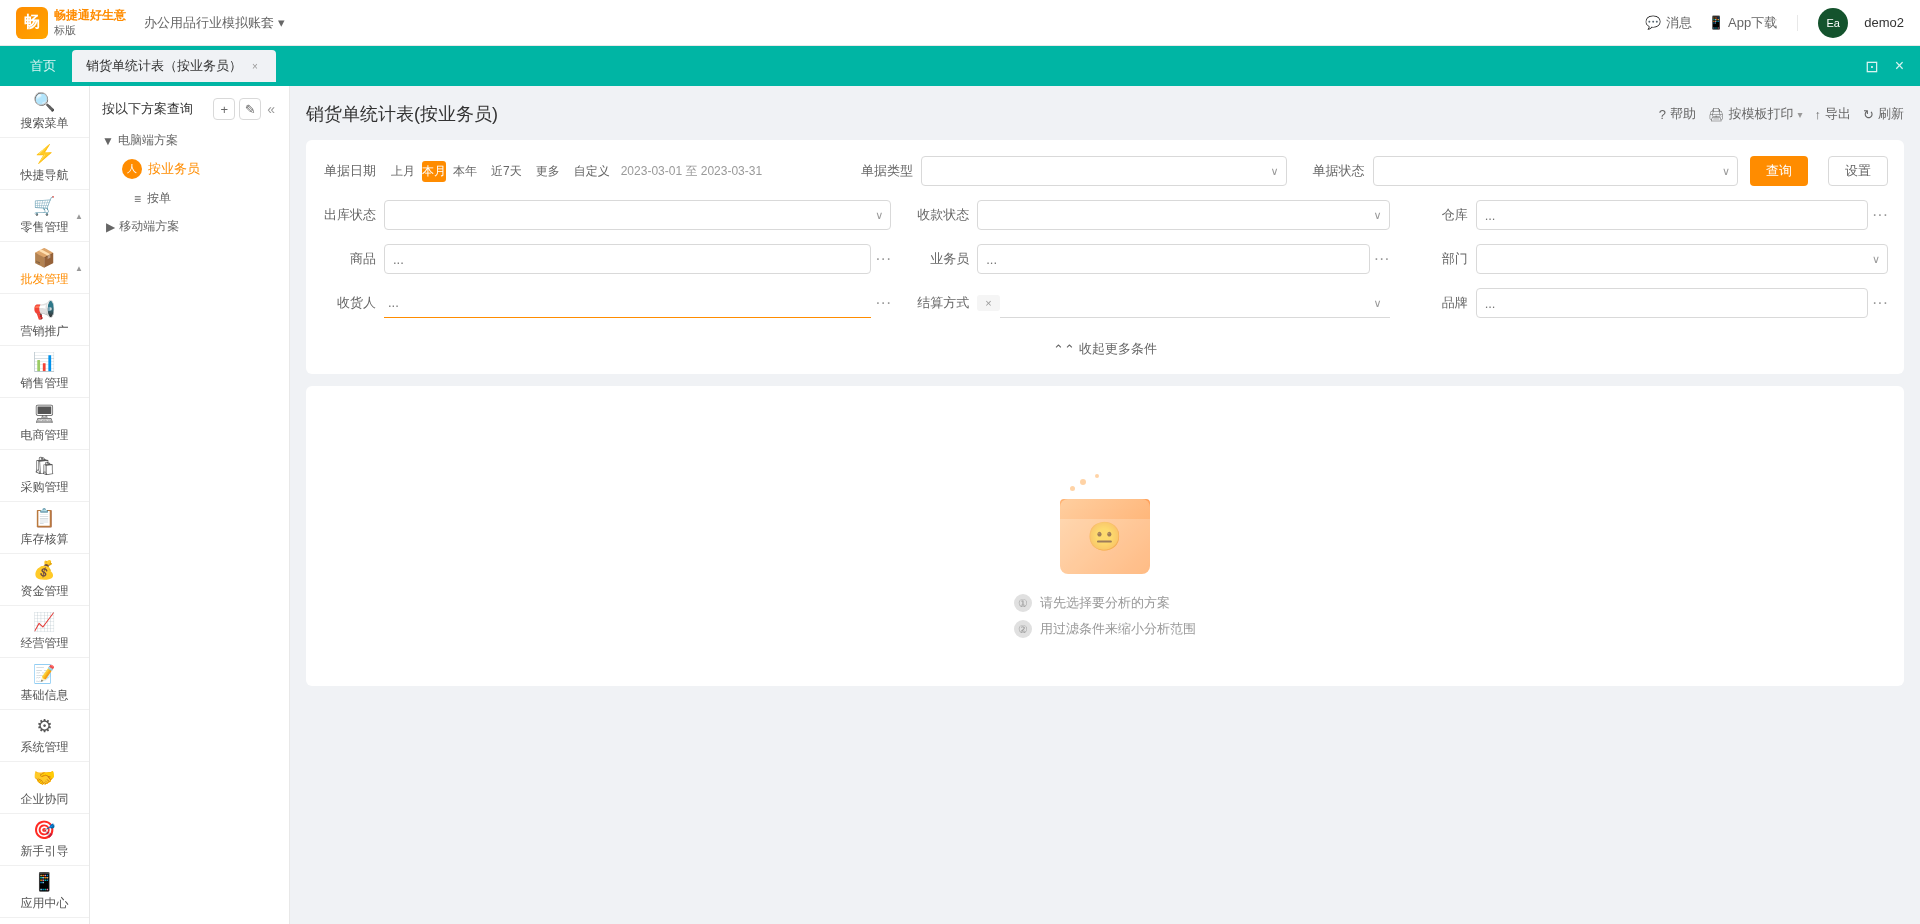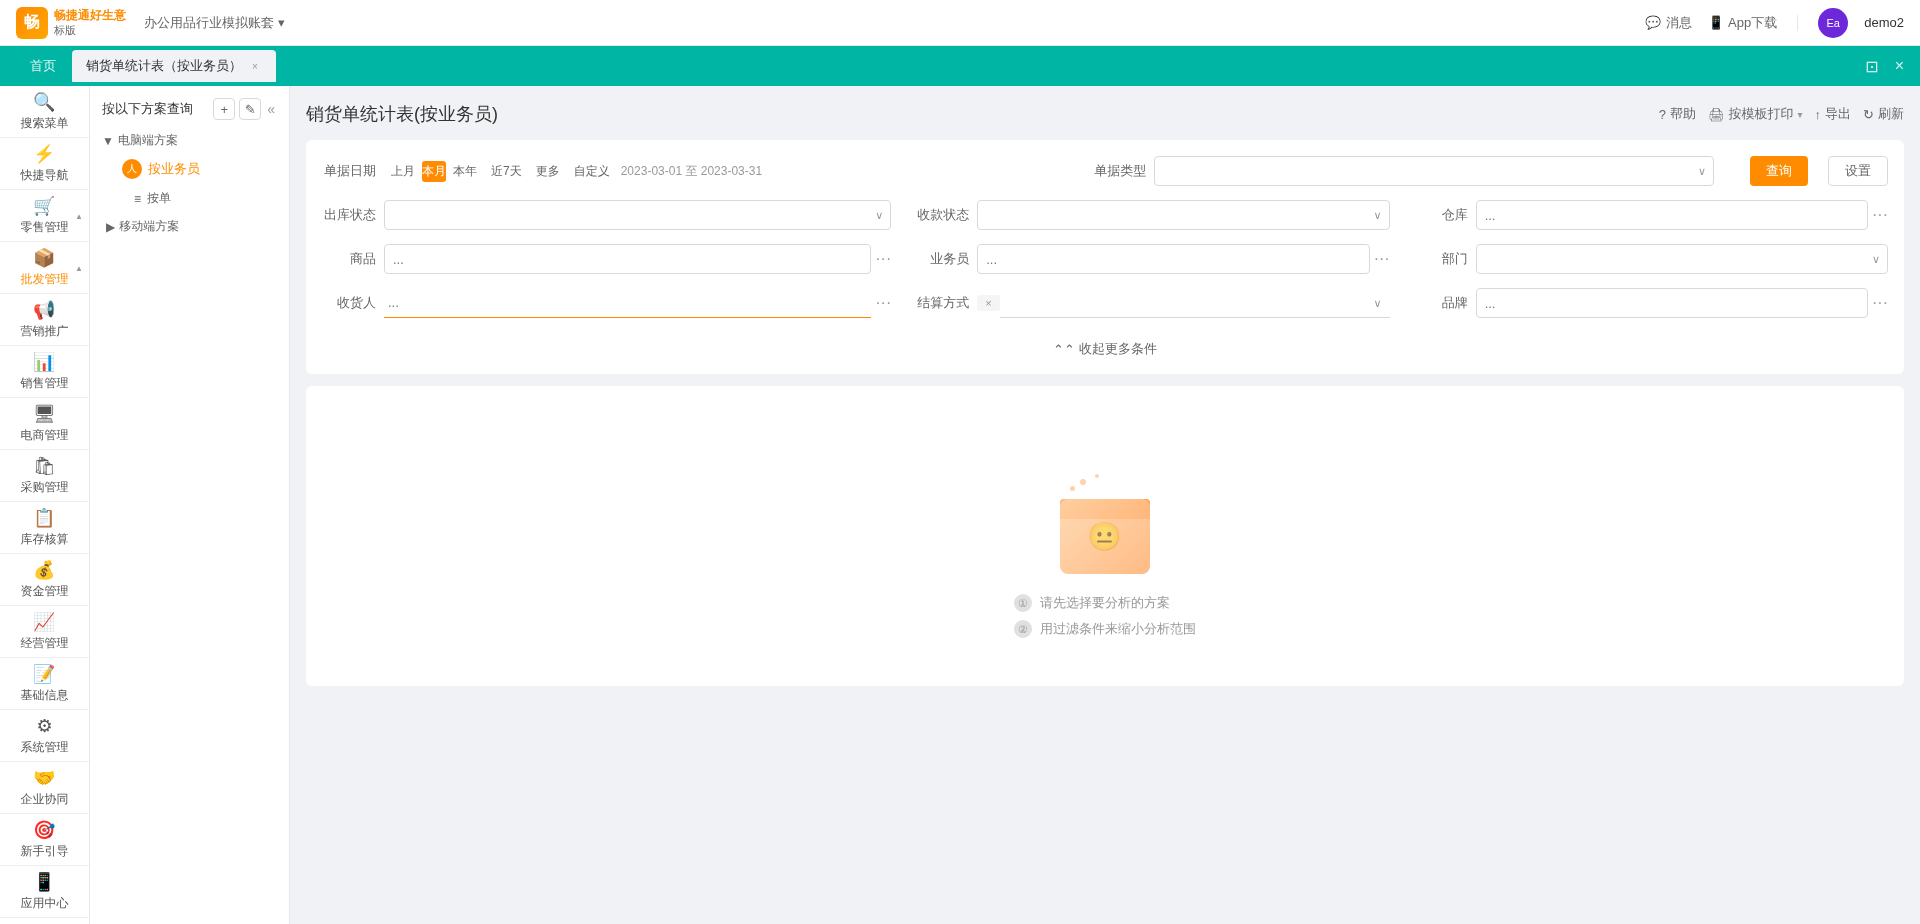--- a/index.html
+++ b/index.html
@@ -17,21 +17,21 @@
       flex-shrink: 0;
     }
     .top-nav-left { display: flex; align-items: center; gap: 10px; }
     .logo-area { display: flex; align-items: center; gap: 6px; }
     .logo-icon { width: 32px; height: 32px; background: linear-gradient(135deg, #ff8c00, #ffa500); border-radius: 6px; display: flex; align-items: center; justify-content: center; color: white; font-size: 16px; font-weight: bold; }
     .logo-text { font-size: 11px; color: #666; line-height: 1.3; }
     .logo-text .line1 { color: #ff8c00; font-weight: bold; font-size: 12px; }
     .breadcrumb-selector { display: flex; align-items: center; gap: 4px; color: #666; font-size: 13px; cursor: pointer; padding: 4px 8px; border-radius: 4px; }
     .top-nav-right { display: flex; align-items: center; gap: 16px; }
     .nav-action { display: flex; align-items: center; gap: 4px; color: #666; cursor: pointer; font-size: 13px; }
-    .user-avatar { width: 30px; height: 30px; border-radius: 50%; background: #6d28d9; display: flex; align-items: center; justify-content: center; color: white; font-size: 12px; overflow: hidden; }
+    .user-avatar { width: 30px; height: 30px; border-radius: 50%; background: #14532d; display: flex; align-items: center; justify-content: center; color: white; font-size: 12px; overflow: hidden; }
     .user-name { color: #333; cursor: pointer; font-size: 13px; }
 
     
     .tab-bar {
       background: #00b5a4;
       height: 40px;
       display: flex;
       align-items: center;
       padding: 0 0 0 16px;
       flex-shrink: 0;
@@ -633,20 +633,30 @@
             <span class="filter-label">单据类型</span>
             <div class="filter-control">
               <div class="select-wrapper">
                 <select>
                   <option></option>
                 </select>
               </div>
             </div>
           </div>
           <div class="filter-divider"></div>
+          <div class="filter-field" style="flex:1;">
+            <span class="filter-label">单据状态</span>
+            <div class="filter-control">
+              <div class="select-wrapper">
+                <select>
+                  <option></option>
+                </select>
+              </div>
+            </div>
+          </div>
           <div class="search-btns">
             <button class="btn-search">查询</button>
             <button class="btn-settings">设置</button>
           </div>
         </div>
 
         <div class="filter-row">
           <div class="filter-field" style="flex:1.2;align-items:center;">
             <span class="filter-label">出库状态</span>
             <div class="filter-control">

